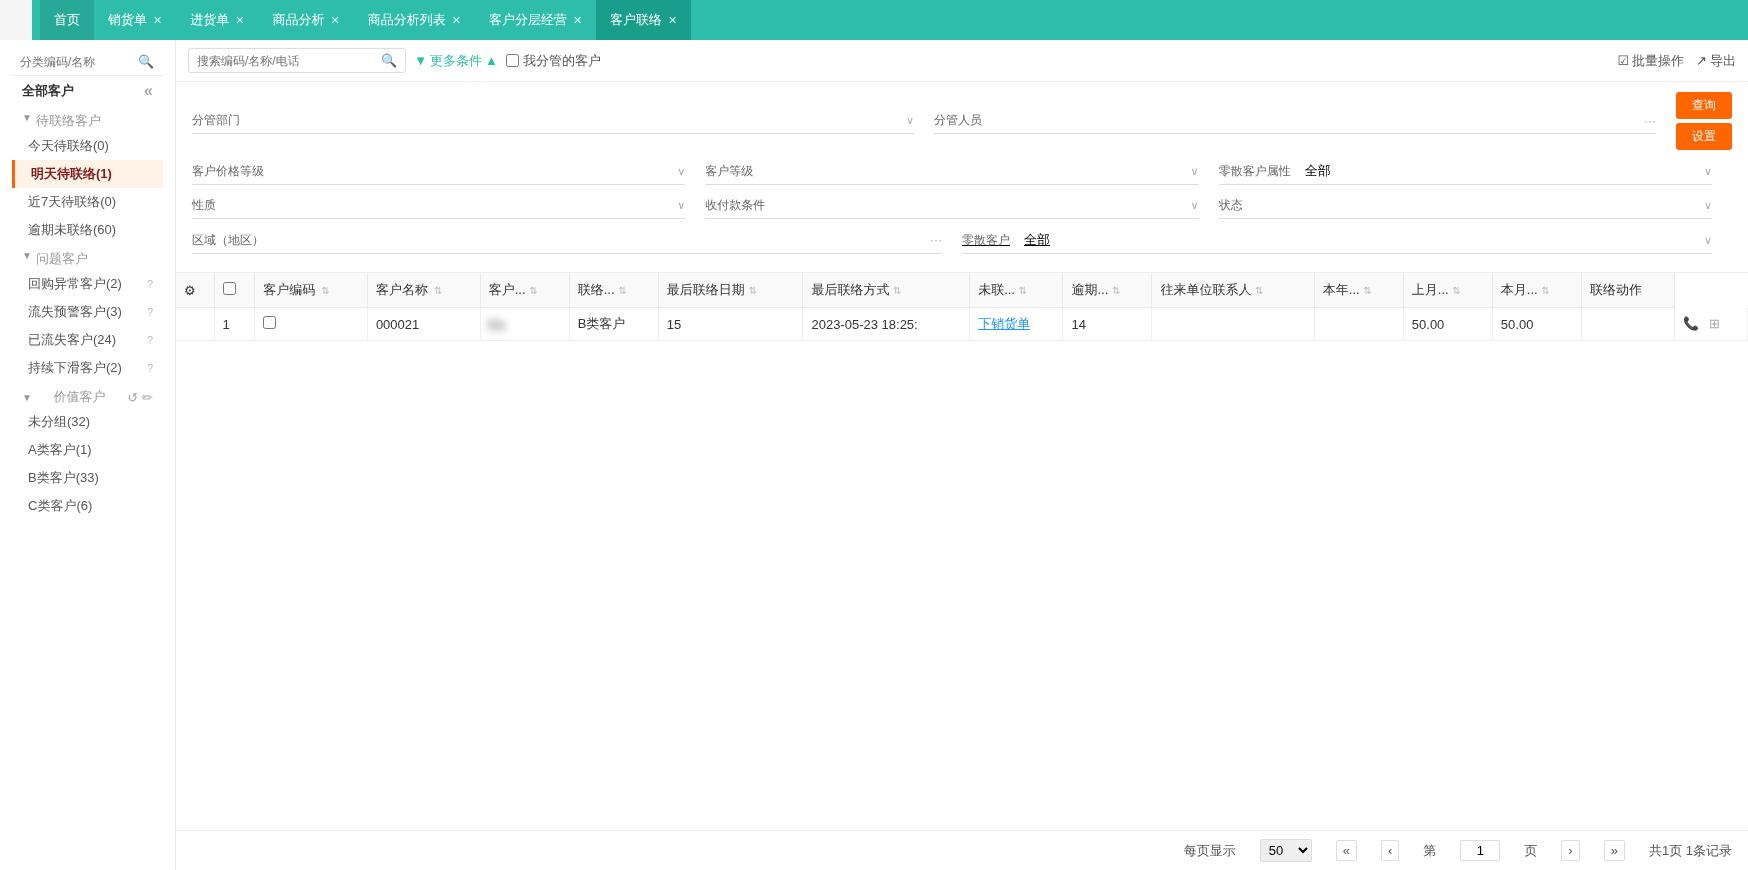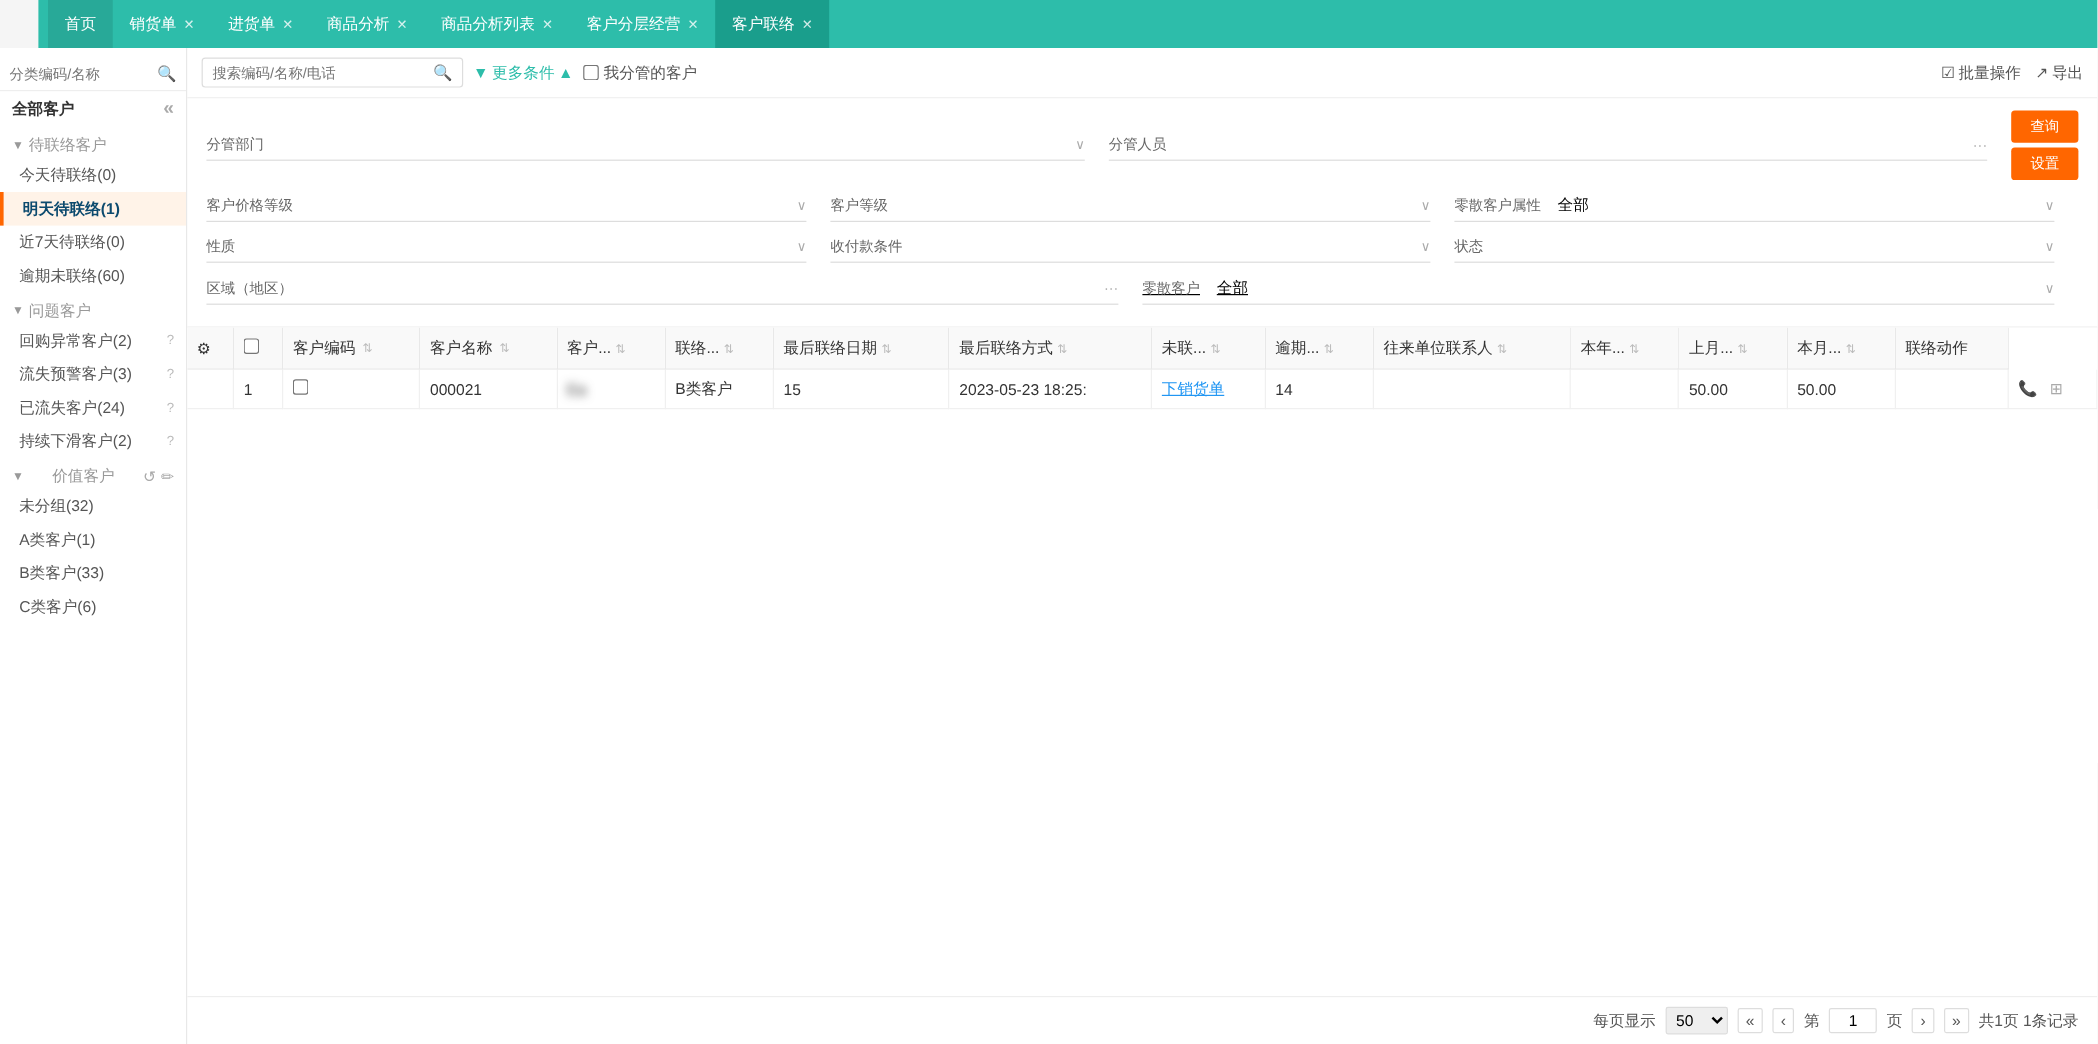--- a/index.html
+++ b/index.html
@@ -9,32 +9,32 @@
     .top-nav { background: #2dbdaa; display: flex; align-items: center; height: 40px; padding: 0 8px; margin-left: 32px; }
     .nav-item { color: white; padding: 0 14px; height: 40px; display: flex; align-items: center; cursor: pointer; font-size: 13px; white-space: nowrap; }
     .nav-item.active { background: #1a9e8c; }
     .nav-item .close-x { margin-left: 6px; font-size: 11px; opacity: 0.8; }
     .nav-home { background: rgba(0,0,0,0.1); }
 
     
     .main-layout { display: flex; height: calc(100vh - 40px); }
 
     
-    .sidebar { width: 156px; background: white; border-right: 1px solid #e8e8e8; overflow-y: auto; flex-shrink: 0; padding: 8px 0; }
+    .sidebar { width: 176px; background: white; border-right: 1px solid #e8e8e8; overflow-y: auto; flex-shrink: 0; padding: 8px 12px; }
     .sidebar-search { padding: 6px 8px; display: flex; align-items: center; border-bottom: 1px solid #eee; }
     .sidebar-search input { border: none; outline: none; width: 100%; font-size: 12px; color: #666; }
     .sidebar-search-icon { color: #aaa; margin-left: 4px; cursor: pointer; }
     .sidebar-all-customers { display: flex; align-items: center; justify-content: space-between; padding: 6px 10px; font-size: 13px; font-weight: bold; color: #333; cursor: pointer; }
     .sidebar-all-customers .collapse-btn { color: #aaa; font-size: 16px; }
 
-    .sidebar-group-title { color: #999; font-size: 12px; padding: 6px 10px 2px 10px; display: flex; align-items: center; gap: 4px; }
+    .sidebar-group-title { color: #999; font-size: 12px; padding: 6px 10px 2px 10px; display: flex; align-items: flex-start; gap: 4px; }
     .sidebar-group-title::before { content: '▼'; font-size: 10px; }
 
     .sidebar-item { padding: 5px 10px 5px 16px; cursor: pointer; color: #555; font-size: 12px; display: flex; align-items: center; justify-content: space-between; }
-    .sidebar-item.active { background: #fff3e8; color: #0c4a6e; border-left: 3px solid #ff6600; font-weight: bold; }
+    .sidebar-item.active { background: #fff3e8; color: #7f1d1d; border-left: 3px solid #ff6600; font-weight: bold; }
     .sidebar-item .q-mark { color: #bbb; font-size: 11px; }
 
     
     .content { flex: 1; display: flex; flex-direction: column; overflow: hidden; }
 
     
     .toolbar { background: white; padding: 8px 12px; display: flex; align-items: center; gap: 8px; border-bottom: 1px solid #eee; }
     .toolbar-search { display: flex; align-items: center; border: 1px solid #ddd; border-radius: 3px; padding: 4px 8px; background: white; }
     .toolbar-search input { border: none; outline: none; font-size: 12px; width: 160px; color: #0c4a6e; }
     .toolbar-search-icon { color: #aaa; margin-left: 4px; cursor: pointer; }
@@ -60,21 +60,21 @@
     
     .table-container { flex: 1; overflow: auto; background: white; margin: 0; }
     .data-table { width: 100%; border-collapse: collapse; font-size: 12px; }
     .data-table thead th { background: #f9f9f9; border-bottom: 1px solid #e8e8e8; border-right: 1px solid #e8e8e8; padding: 8px 8px; text-align: left; white-space: nowrap; color: #333; font-weight: normal; position: sticky; top: 0; z-index: 1; }
     .data-table thead th .col-sort { display: flex; align-items: center; gap: 6px; }
     .data-table tbody td { border-bottom: 1px solid #f0f0f0; border-right: 1px solid #f0f0f0; padding: 7px 8px; color: #333; white-space: nowrap; }
     .table-link { color: #2196F3; text-decoration: underline; cursor: pointer; }
     .col-sort-icon { color: #bbb; font-size: 10px; }
 
     
-    .footer { background: white; border-top: 1px solid #eee; padding: 8px 16px; display: flex; align-items: center; justify-content: flex-end; gap: 8px; font-size: 12px; color: #555; }
+    .footer { background: white; border-top: 1px solid #eee; padding: 8px 16px; display: flex; align-items: center; justify-content: flex-end; gap: 24px; font-size: 12px; color: #555; }
     .footer-input { border: 1px solid #ddd; border-radius: 2px; width: 40px; text-align: center; padding: 2px 4px; }
     .footer-btn { border: 1px solid #ddd; background: white; border-radius: 2px; padding: 2px 6px; cursor: pointer; color: #555; }
     .page-select { border: 1px solid #ddd; border-radius: 2px; padding: 2px 4px; }
 
     .blurred-text { filter: blur(4px); user-select: none; }
 
     
     ::-webkit-scrollbar { width: 6px; height: 6px; }
     ::-webkit-scrollbar-track { background: #f1f1f1; }
     ::-webkit-scrollbar-thumb { background: #ccc; border-radius: 3px; }

